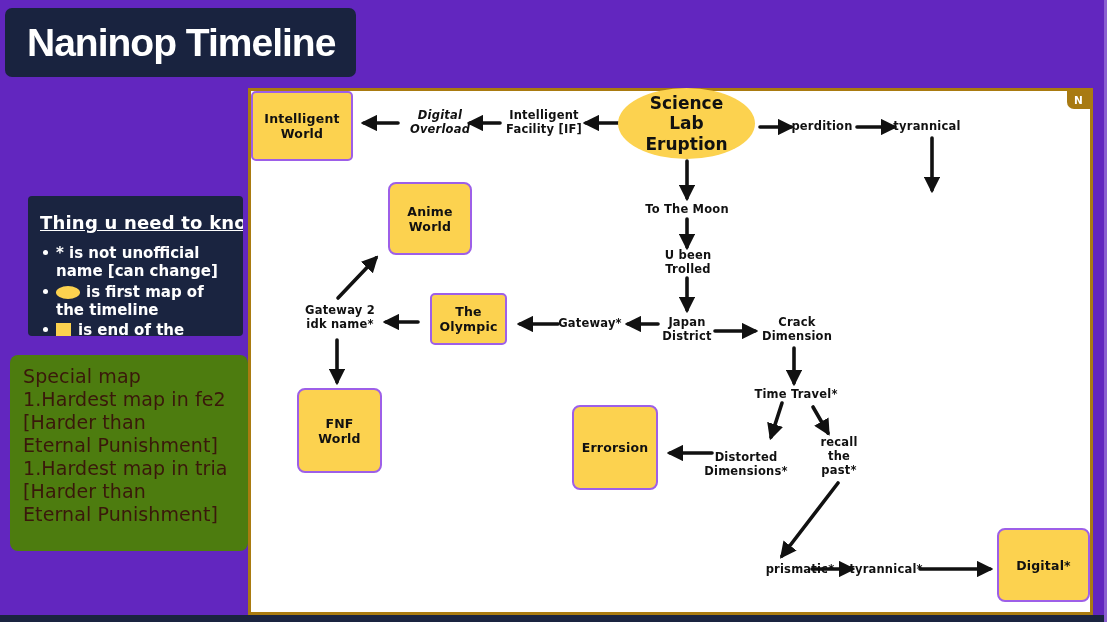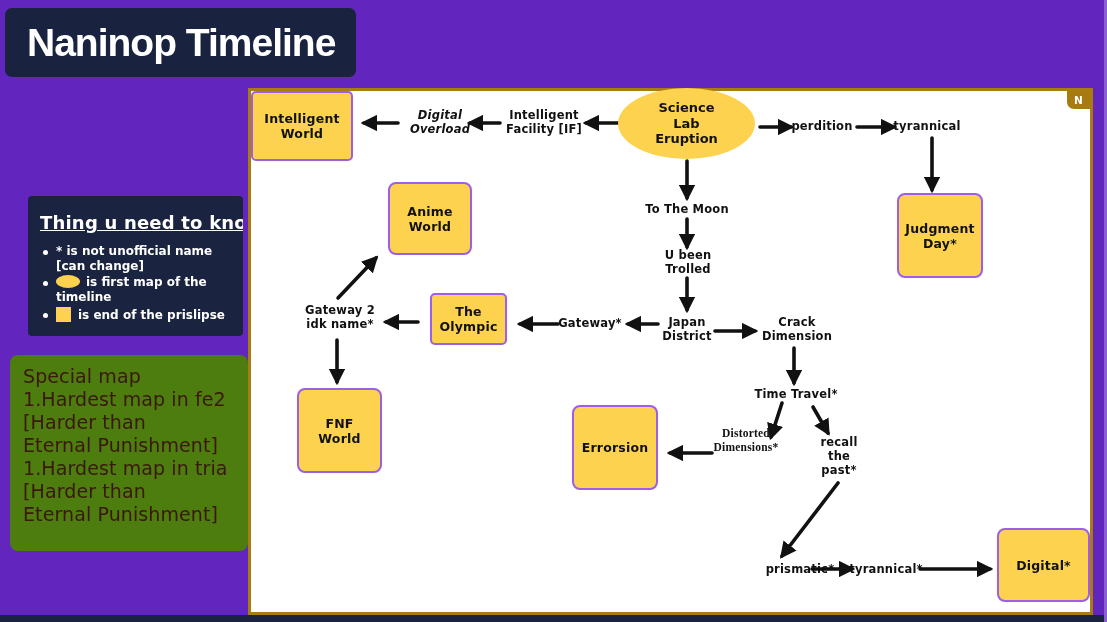--- a/index.html
+++ b/index.html
@@ -25,21 +25,21 @@
   
   .know-box {
     position:absolute; left:28px; top:196px; width:215px; height:140px;
     background:#1a2440; border-radius:4px; box-sizing:border-box;
     padding:16px 10px 0 12px; overflow:hidden;
   }
   .know-title {
     color:#fff; font-weight:700; font-size:18px; letter-spacing:0.2px;
     text-decoration:underline; text-align:center; margin:0 0 11px 0; white-space:nowrap;
   }
-  .kb-row { display:flex; color:#fff; font-weight:700; font-size:12px; line-height:1.22; margin-bottom:2px; }
+  .kb-row { display:flex; color:#fff; font-weight:700; font-size:15px; line-height:1.22; margin-bottom:2px; }
   .kb-dot { width:5px; height:5px; border-radius:50%; background:#fff; margin:6px 8px 0 3px; flex:none; }
   .kb-text { flex:1; }
   .kb-ellipse {
     display:inline-block; width:24px; height:13px; border-radius:50%;
     background:#fcd24f; vertical-align:-2px; margin-right:6px;
   }
   .kb-square {
     display:inline-block; width:15px; height:15px;
     background:#fcd24f; vertical-align:-3px; margin-right:7px;
   }
@@ -73,21 +73,21 @@
   }
   .ybox-label {
     font-weight:700; font-size:12.5px; line-height:1.2; text-align:center;
     white-space:pre-line; color:#111; letter-spacing:0.2px;
   }
   .start-ellipse {
     position:absolute; background:#fcd24f; border-radius:50%;
     display:flex; align-items:center; justify-content:center; z-index:2;
   }
   .ellipse-label {
-    font-weight:700; font-size:13px; line-height:1.2; text-align:center;
+    font-weight:700; font-size:17px; line-height:1.2; text-align:center;
     white-space:pre-line; color:#111;
   }
   .lbl {
     position:absolute; transform:translate(-50%,-50%); z-index:2;
     font-weight:700; font-size:11.5px; line-height:1.2; text-align:center;
     white-space:pre-line; color:#111; letter-spacing:0.2px;
   }
 </style>
 </head>
 <body>
@@ -173,24 +173,20 @@
 World</span>
   </div>
   <div class="ybox" style="left:179px; top:202px; width:77px; height:52px; border-radius:5px;">
     <span class="ybox-label">The
 Olympic</span>
   </div>
   <div class="ybox" style="left:46px; top:297px; width:85px; height:85px;align-items:center;">
     <span class="ybox-label">FNF
 World</span>
   </div>
-  <div class="ybox" style="left:646px; top:102px; width:86px; height:85px;">
-    <span class="ybox-label">Judgment
-Day*</span>
-  </div>
   <div class="ybox" style="left:321px; top:314px; width:86px; height:85px;">
     <span class="ybox-label">Errorsion</span>
   </div>
   <div class="ybox" style="left:746px; top:437px; width:93px; height:74px;">
     <span class="ybox-label">Digital*</span>
   </div>
 
   <div class="lbl" style="left:293px; top:32px;">Intelligent
 Facility [IF]</div>
   <div class="lbl" style="left:189px; top:32px;font-style:italic;">Digital
@@ -201,21 +197,21 @@
   <div class="lbl" style="left:437px; top:172px;">U been
 Trolled</div>
   <div class="lbl" style="left:436px; top:239px;">Japan
 District</div>
   <div class="lbl" style="left:339px; top:233px;">Gateway*</div>
   <div class="lbl" style="left:89px;  top:227px;">Gateway 2
 idk name*</div>
   <div class="lbl" style="left:546px; top:239px;">Crack
 Dimension</div>
   <div class="lbl" style="left:545px; top:304px;">Time Travel*</div>
-  <div class="lbl" style="left:495px; top:350px;font-family:Liberation Serif, serif;">Distorted
+  <div class="lbl" style="left:495px; top:374px;">Distorted
 Dimensions*</div>
   <div class="lbl" style="left:588px; top:366px;">recall
 the
 past*</div>
   <div class="lbl" style="left:527px; top:479px;padding-left:44px;">prismatic*</div>
   <div class="lbl" style="left:635px; top:479px;">tyrannical*</div>
 
 </div>
 
 <div class="bottom-strip"></div>

